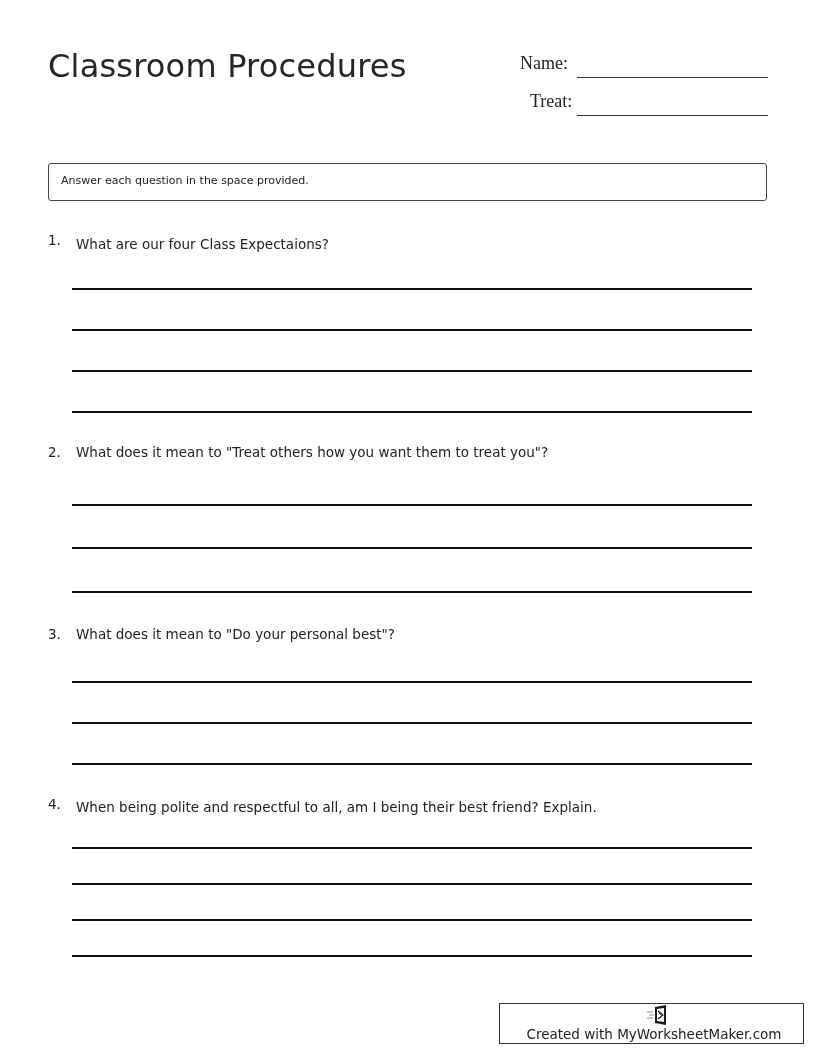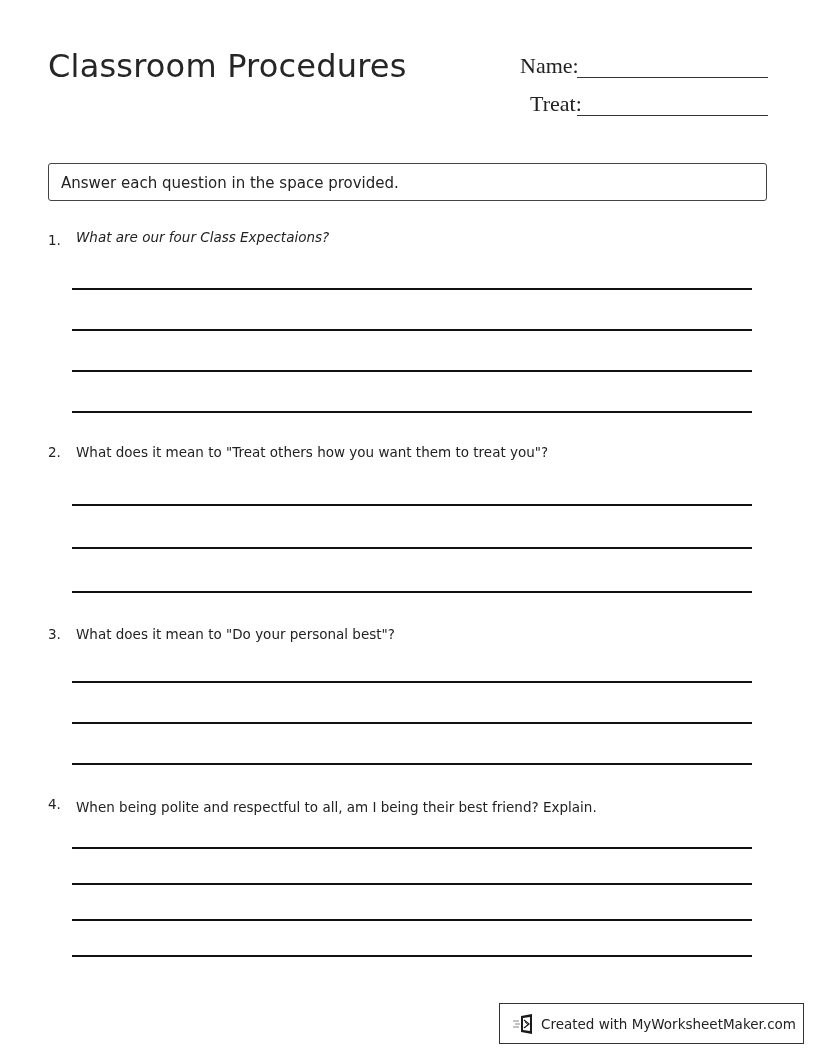--- a/index.html
+++ b/index.html
@@ -1,46 +1,46 @@
 <!DOCTYPE html>
 <html><head>
   <meta charset="utf-8">
   <style>
     html, body { margin: 0; padding: 0; background: #ffffff; }
     body { width: 816px; height: 1056px; position: relative; overflow: hidden; color: #222; font-family: "DejaVu Sans", sans-serif; }
     .title { position: absolute; left: 48px; top: 47px; font-size: 32px; font-weight: normal; color: #262626; letter-spacing: 0.2px; margin: 0; font-family: "DejaVu Sans", sans-serif; }
-    .field-label { position: absolute; font-family: "Liberation Serif", "DejaVu Serif", serif; font-size: 22px; color: #222; }
+    .field-label { position: absolute; font-family: "Liberation Serif", "DejaVu Serif", serif; font-size: 18px; color: #222; }
     .field-line { position: absolute; left: 577px; width: 191px; height: 0; border-top: 1px solid #333; }
     .instructions { position: absolute; left: 48px; top: 163px; width: 717px; height: 36px; border: 1px solid #444; border-radius: 3px; box-sizing: content-box; }
-    .instructions span { position: absolute; left: 12px; top: 10px; font-size: 15px; color: #222; font-family: "DejaVu Sans", sans-serif; }
+    .instructions span { position: absolute; left: 12px; top: 10px; font-size: 11px; color: #222; font-family: "DejaVu Sans", sans-serif; }
     .q-num { position: absolute; left: 48px; font-size: 13.5px; color: #222; }
     .q-text { position: absolute; left: 76px; font-size: 13.5px; color: #222; white-space: nowrap; }
     .answer-line { position: absolute; left: 72px; width: 680px; height: 2px; background: #111; }
-    .footer { position: absolute; left: 499px; top: 1003px; width: 305px; height: 41px; border: 1px solid #333; box-sizing: border-box; display: flex; align-items: center; }
+    .footer { position: absolute; left: 499px; top: 1003px; width: 305px; height: 41px; border: 1px solid #333; box-sizing: border-box; display: flex; align-items: center; flex-direction: column; }
     .footer-icon { margin-left: 12px; width: 24px; height: 22px; position: relative; }
     .footer-text { margin-left: 5px; font-size: 13.5px; color: #222; white-space: nowrap; }
   </style>
 </head>
 <body>
 
 <h1 class="title">Classroom Procedures</h1>
 
 <div class="field-label" style="left:520px; top:53px;">Name:</div>
 <div class="field-line" style="top:77px;"></div>
 
 <div class="field-label" style="left:530px; top:91px;">Treat:</div>
 <div class="field-line" style="top:115px;"></div>
 
 <div class="instructions">
   <span>Answer each question in the space provided.</span>
 </div>
 
 <div>
   <span class="q-num" style="top:232px;">1.</span>
-  <span class="q-text" style="top:229px;font-style:italic;">What are our four Class Expectaions?</span>
+  <span class="q-text" style="top:236px;">What are our four Class Expectaions?</span>
   <div class="answer-line" style="top:288px;"></div>
   <div class="answer-line" style="top:329px;"></div>
   <div class="answer-line" style="top:370px;"></div>
   <div class="answer-line" style="top:411px;"></div>
 </div>
 
 <div>
   <span class="q-num" style="top:444px;">2.</span>
   <span class="q-text" style="top:444px;">What does it mean to "Treat others how you want them to treat you"?</span>
   <div class="answer-line" style="top:504px;"></div>

